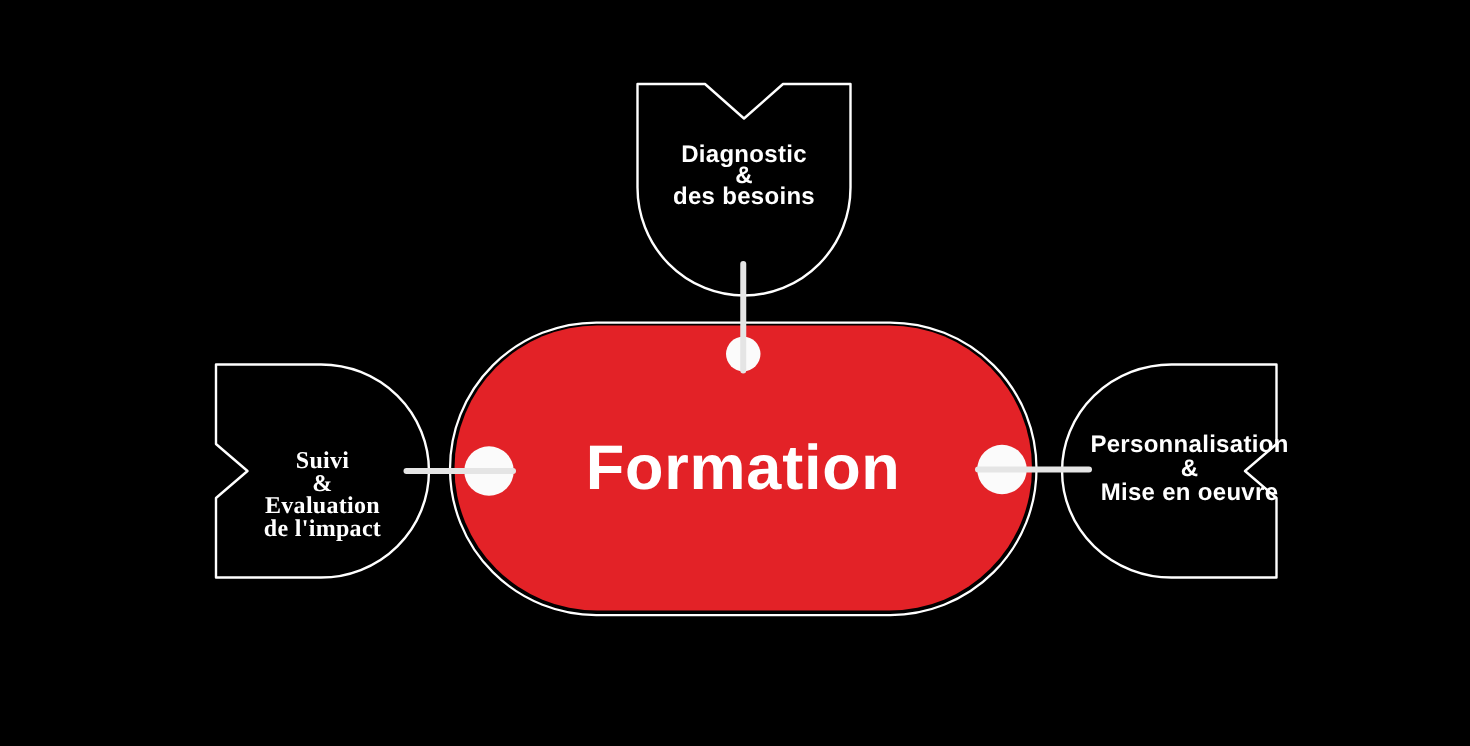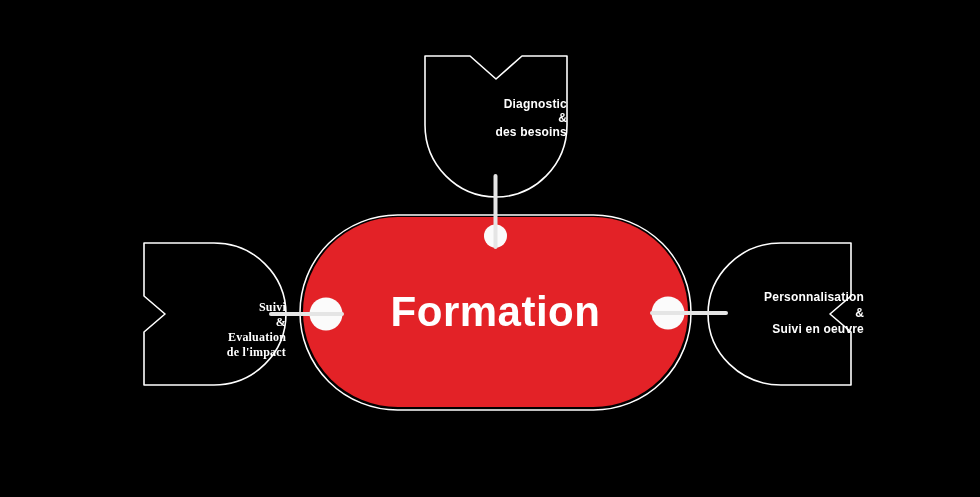--- a/index.html
+++ b/index.html
@@ -21,23 +21,23 @@
   .canvas svg{position:absolute;left:0;top:0;}
   .node-shape{fill:var(--nodefill);stroke:var(--outline);stroke-width:1.6;stroke-linejoin:round;}
   .pill-outline{fill:none;stroke:var(--outline);stroke-width:1.5;}
   .pill{fill:var(--red);}
   .dot{fill:#FBFBFB;}
   .conn{stroke:var(--connector);stroke-width:4;stroke-linecap:round;}
   .label{
     position:absolute;
     color:var(--text);
     font-weight:bold;
-    font-size:12px;
+    font-size:16px;
     line-height:15px;
-    text-align:right;
+    text-align:center;
     letter-spacing:.2px;
   }
   .label-top{left:425px;top:97px;width:142px;line-height:14px;}
   .label-left{left:144px;top:300px;width:142px;font-family:Liberation Serif, serif;}
   .label-right{left:722px;top:289px;width:142px;line-height:16px;}
   .center-label{
     position:absolute;
     left:303px;top:217px;width:385px;height:190px;
     display:flex;align-items:center;justify-content:center;
     color:var(--text);
@@ -78,18 +78,18 @@
   <div class="label label-left">
     <div>Suivi</div>
     <div>&amp;</div>
     <div>Evaluation</div>
     <div>de l'impact</div>
   </div>
 
   <div class="label label-right">
     <div>Personnalisation</div>
     <div>&amp;</div>
-    <div>Suivi en oeuvre</div>
+    <div>Mise en oeuvre</div>
   </div>
 
   <div class="center-label">Formation</div>
 
 </div>
 
 </body></html>

